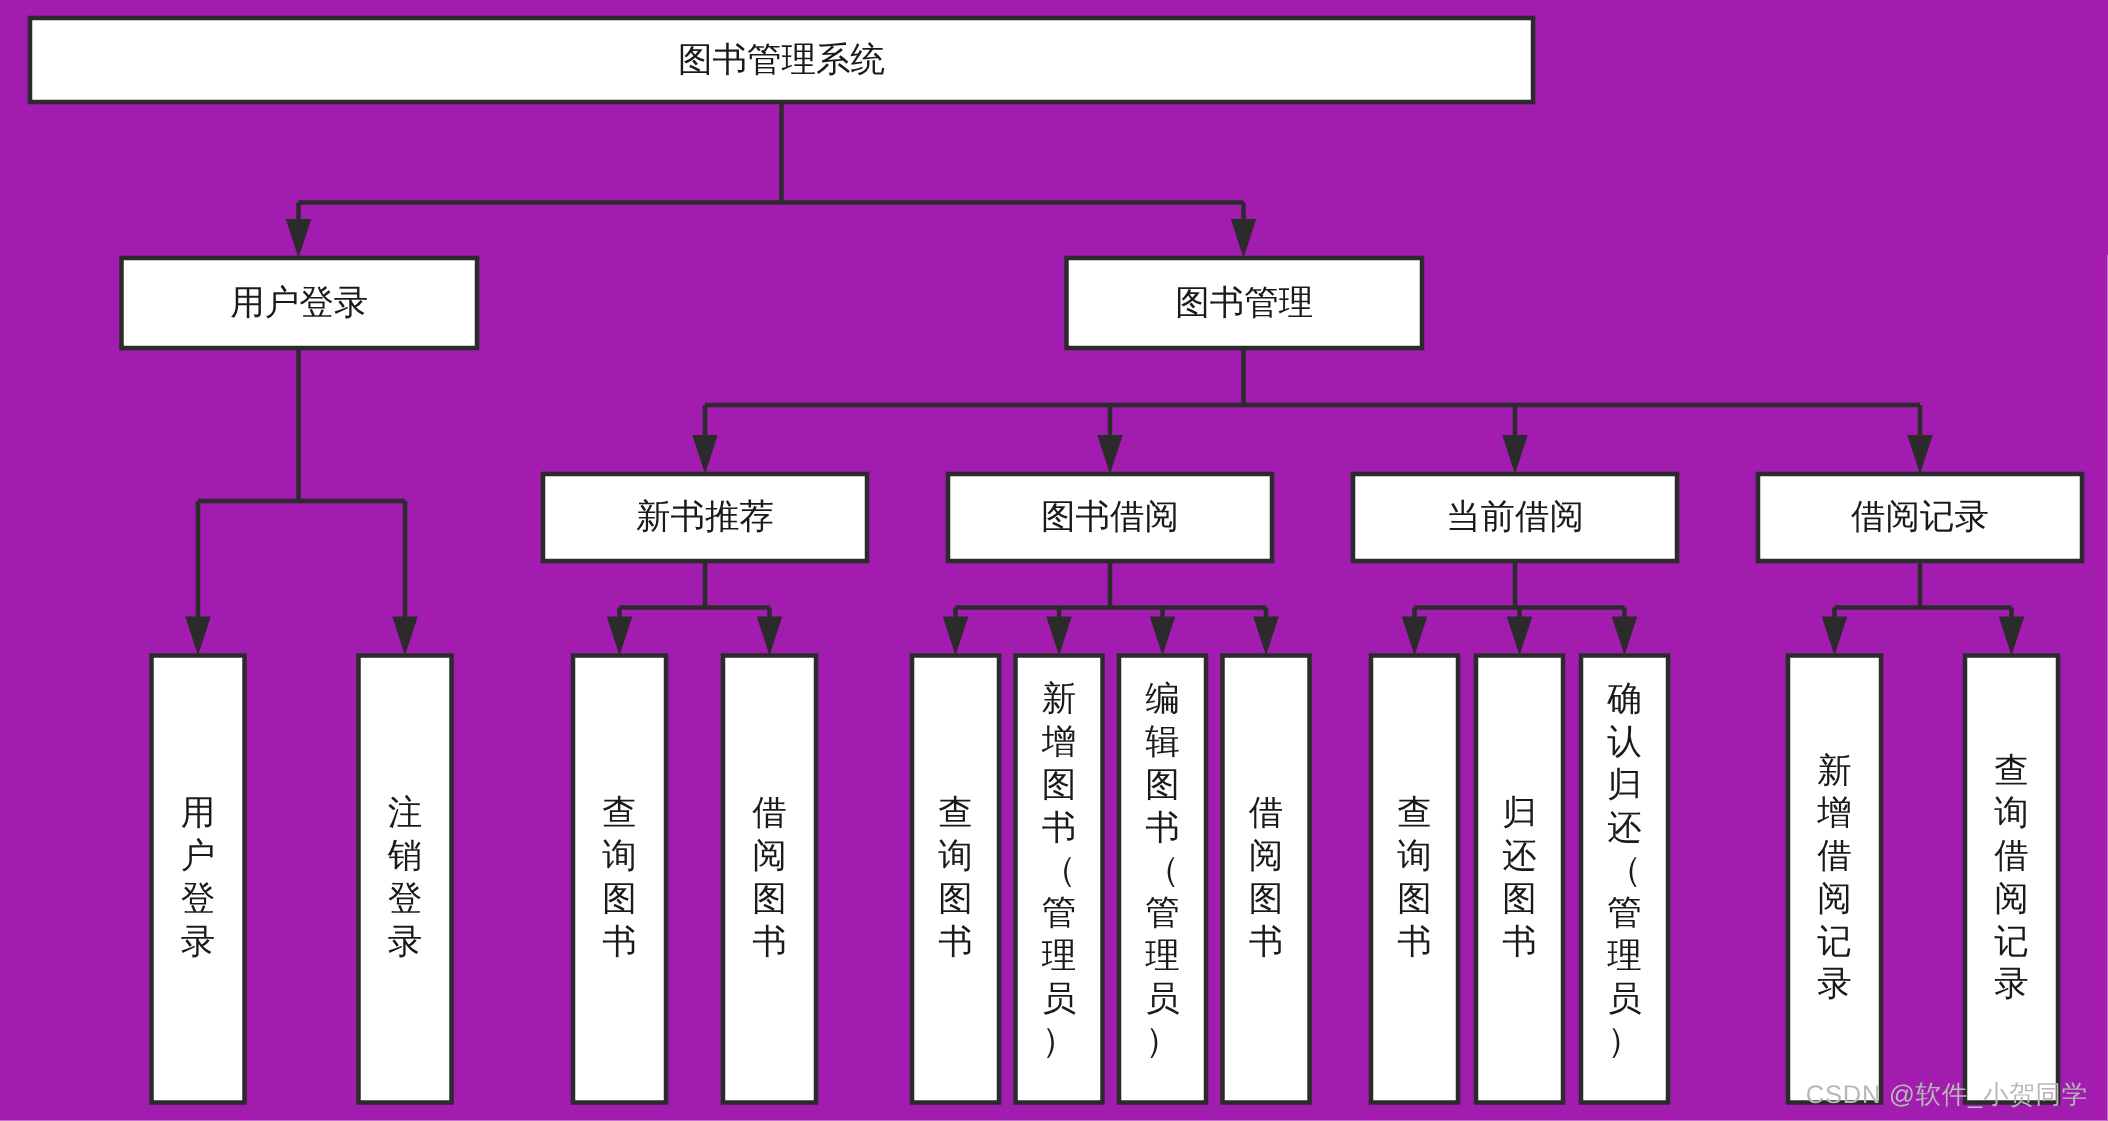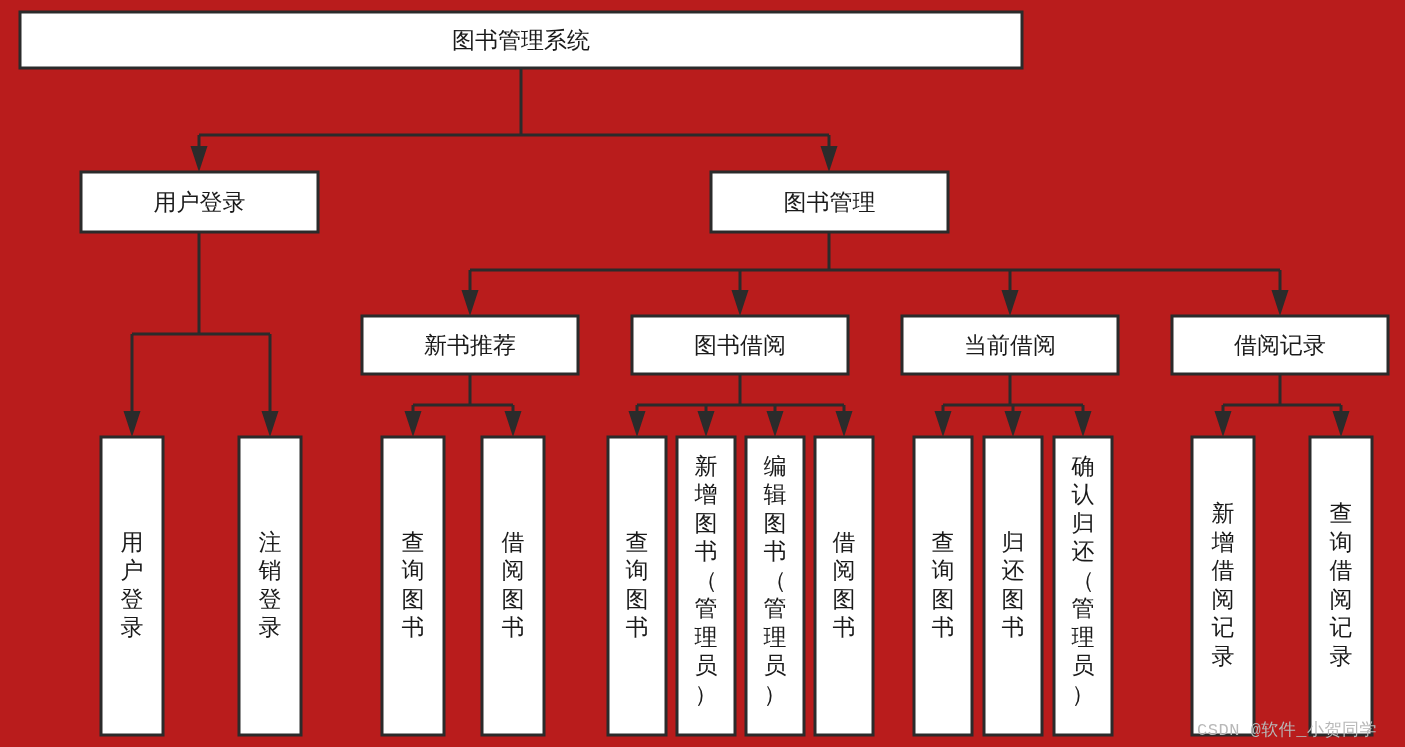--- a/index.html
+++ b/index.html
@@ -12,21 +12,21 @@
     width: 1405px;
     height: 747px;
     font-family: "DejaVu Sans", "Liberation Sans", sans-serif;
     overflow: hidden;
     position: relative;
   }
   #diagram-root {
     position: relative;
     width: 1405px;
     height: 747px;
-    background: #b91c1c;
+    background: #a21caf;
   }
   svg.flowchart {
     position: absolute;
     left: 0;
     top: 0;
     width: 1405px;
     height: 747px;
     display: block;
   }
   .node-box {
@@ -52,23 +52,23 @@
     dominant-baseline: middle;
   }
   .node-label-v {
     font-family: "DejaVu Sans", "Liberation Sans", sans-serif;
     font-size: 23px;
     fill: #1a1a1a;
     text-anchor: middle;
   }
   .watermark {
     position: absolute;
-    right: 28px;
+    right: 13px;
     bottom: 6px;
-    font-family: Liberation Mono, monospace;
+    font-family: Liberation Sans, sans-serif;
     font-size: 17px;
     color: #b8b8b8;
     letter-spacing: 0.5px;
     white-space: nowrap;
     pointer-events: none;
   }
 </style>
 </head>
 <body>
 

